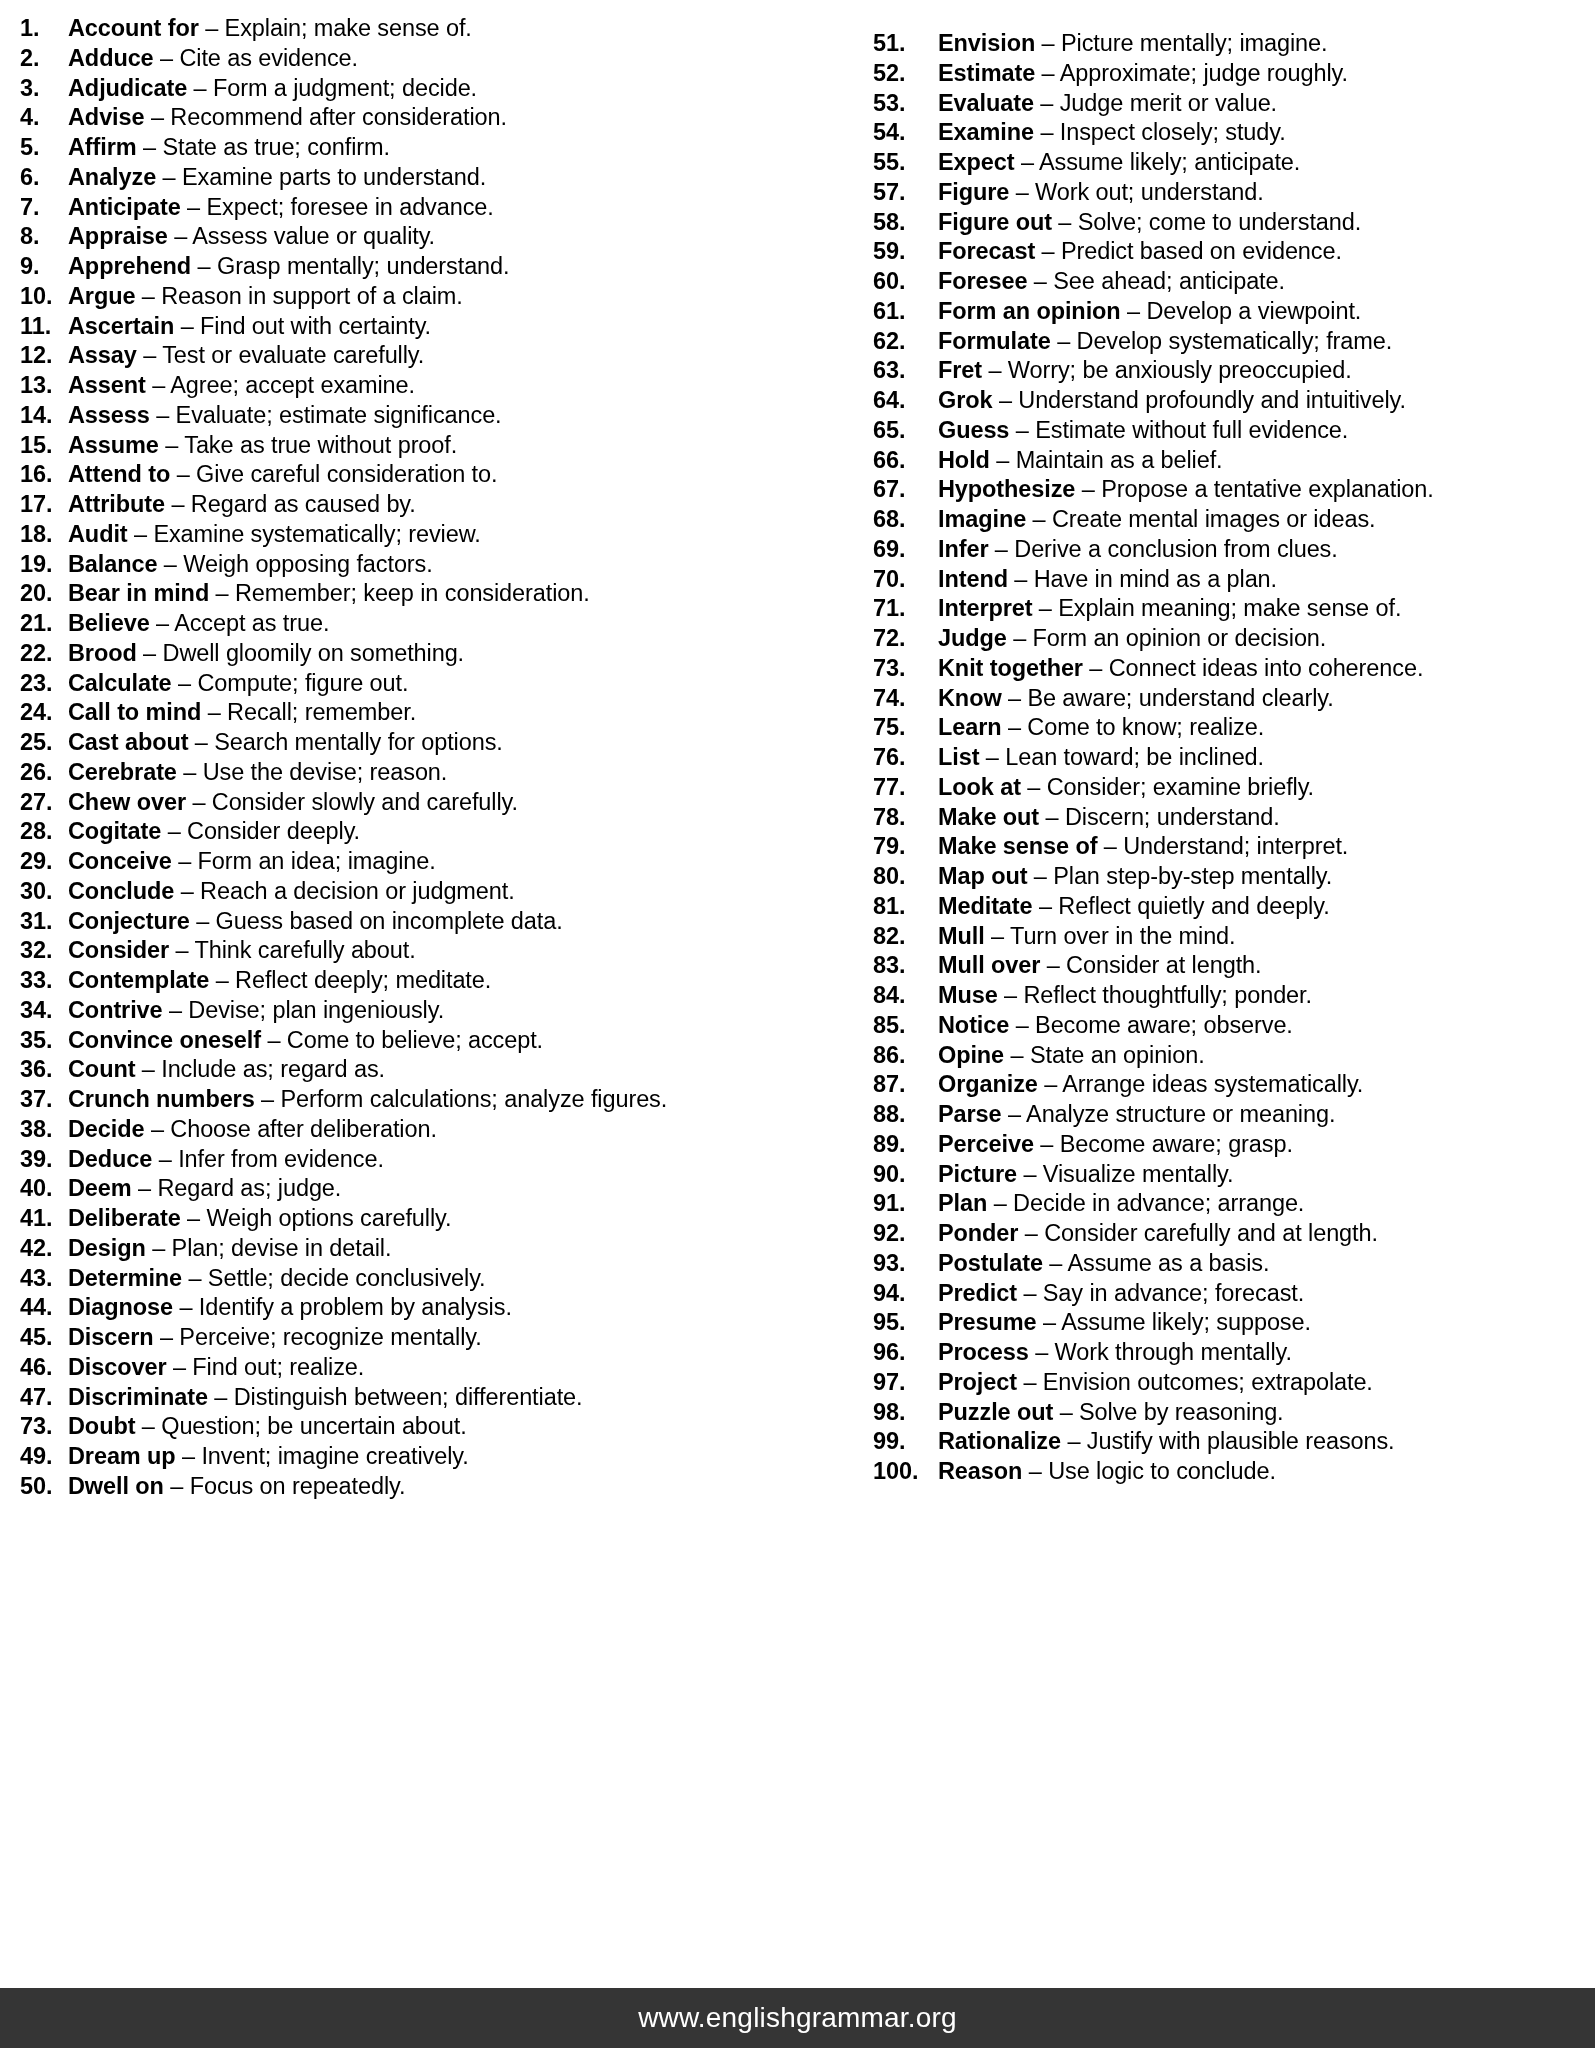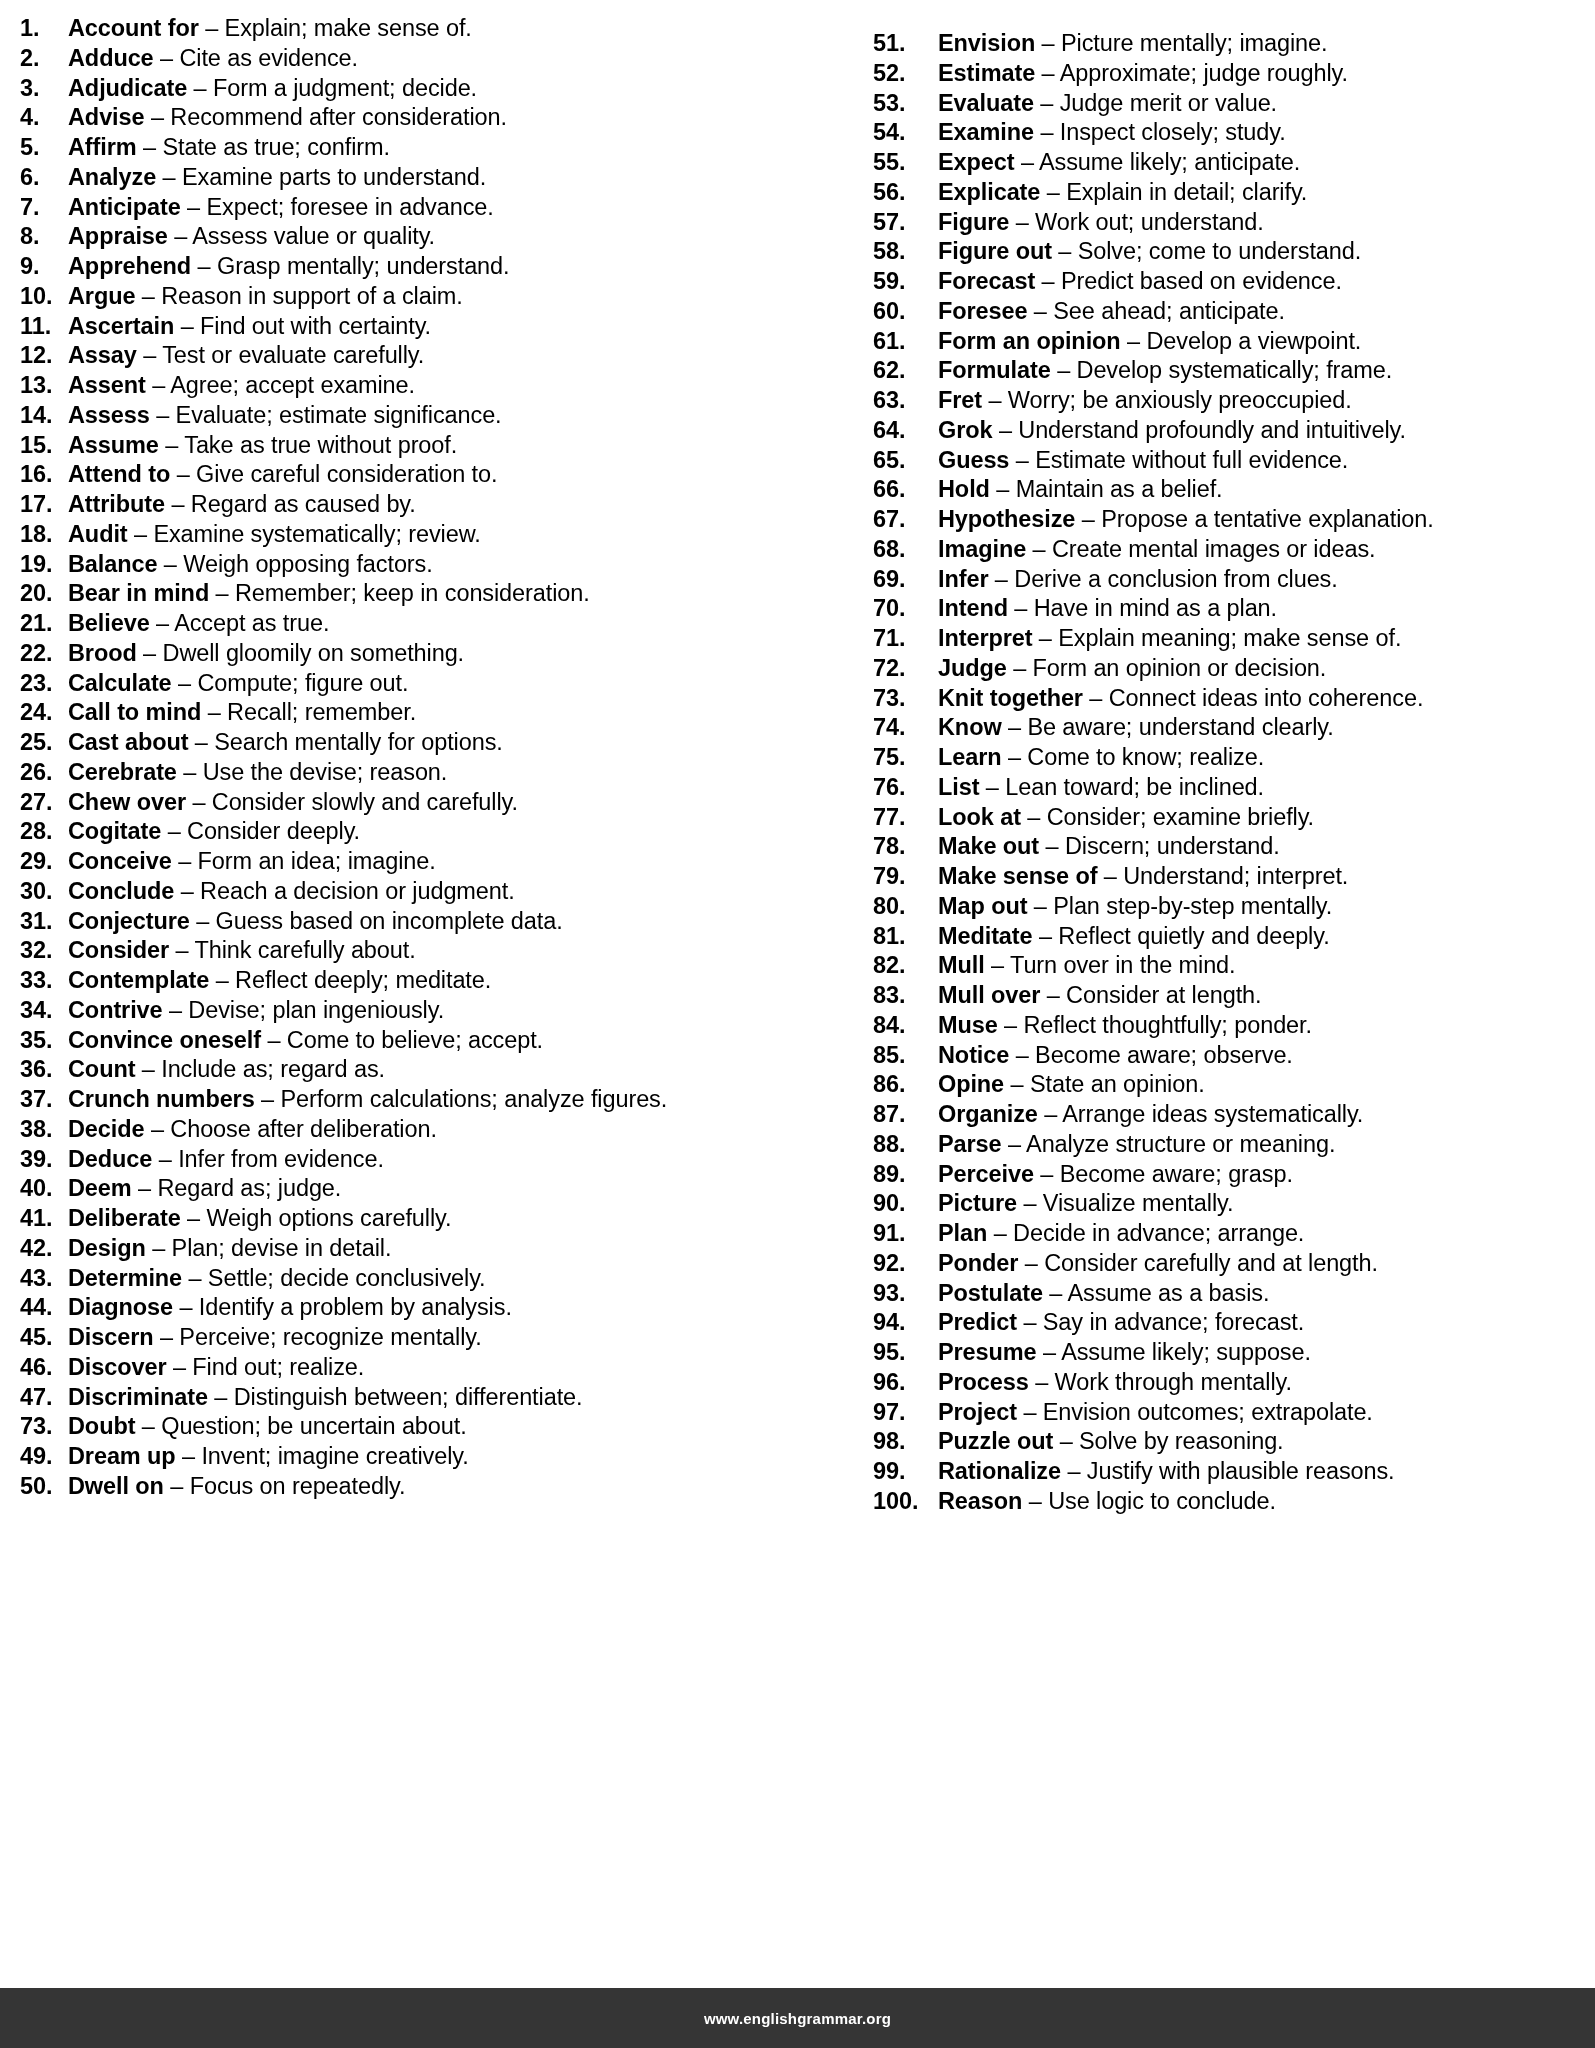--- a/index.html
+++ b/index.html
@@ -87,22 +87,22 @@
     right: 0;
     bottom: 0;
     height: 60px;
     background: #353535;
     display: flex;
     align-items: center;
     justify-content: center;
   }
   #footer-text {
     color: #ffffff;
-    font-weight: bold;
-    font-size: 15px;
+    font-weight: normal;
+    font-size: 28px;
     letter-spacing: 0.2px;
   }
 </style>
 </head>
 <body style="background: rgb(255, 255, 255); color: rgb(0, 0, 0);">
 
 <div id="page">
 
   <div id="columns">
 
@@ -327,24 +327,20 @@
           </li>
           <li class="verb-item">
             <span class="verb-num">54.</span>
             <span class="verb-body"><span class="verb-word">Examine</span><span class="verb-dash"> – </span><span class="verb-def">Inspect closely; study.</span></span>
           </li>
           <li class="verb-item">
             <span class="verb-num">55.</span>
             <span class="verb-body"><span class="verb-word">Expect</span><span class="verb-dash"> – </span><span class="verb-def">Assume likely; anticipate.</span></span>
           </li>
           <li class="verb-item">
-            <span class="verb-num">56.</span>
-            <span class="verb-body"><span class="verb-word">Explicate</span><span class="verb-dash"> – </span><span class="verb-def">Explain in detail; clarify.</span></span>
-          </li>
-          <li class="verb-item">
             <span class="verb-num">57.</span>
             <span class="verb-body"><span class="verb-word">Figure</span><span class="verb-dash"> – </span><span class="verb-def">Work out; understand.</span></span>
           </li>
           <li class="verb-item">
             <span class="verb-num">58.</span>
             <span class="verb-body"><span class="verb-word">Figure out</span><span class="verb-dash"> – </span><span class="verb-def">Solve; come to understand.</span></span>
           </li>
           <li class="verb-item">
             <span class="verb-num">59.</span>
             <span class="verb-body"><span class="verb-word">Forecast</span><span class="verb-dash"> – </span><span class="verb-def">Predict based on evidence.</span></span>

